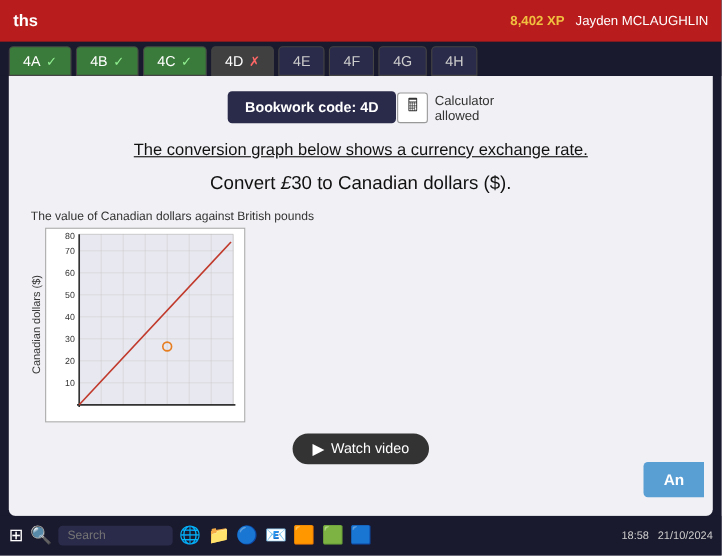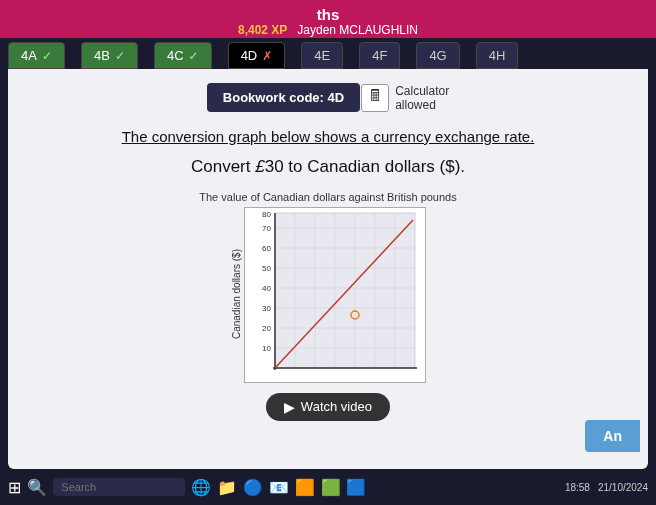--- a/index.html
+++ b/index.html
@@ -7,27 +7,26 @@
       width: 656px;
       height: 505px;
       background: #1a1a2e;
       font-family: Arial, sans-serif;
       overflow: hidden;
       position: relative;
     }
 
     
     .top-bar {
-      background: #be185d;
+      background: #b91c1c;
       display: flex;
       align-items: center;
       justify-content: space-between;
       padding: 6px 12px;
       height: 38px;
-      flex-direction: column;
     }
     .top-bar-left {
       font-size: 15px;
       color: #fff;
       font-weight: bold;
     }
     .top-bar-right {
       font-size: 12px;
       color: #fff;
       display: flex;
@@ -35,40 +34,40 @@
       gap: 10px;
     }
     .xp-label { color: #f0c040; font-weight: bold; }
 
     
     .tab-bar {
       background: #1a1a2e;
       display: flex;
       align-items: center;
       padding: 4px 8px 0 8px;
-      gap: 16px;
+      gap: 4px;
     }
     .tab {
       padding: 5px 12px;
       font-size: 13px;
       border-radius: 4px 4px 0 0;
       cursor: pointer;
       color: #fff;
       background: #2a2a4a;
       border: 1px solid #444;
       display: flex;
       align-items: center;
       gap: 5px;
     }
     .tab.completed {
       background: #3a7a3a;
       color: #fff;
     }
     .tab.active-x {
-      background: #000000;
+      background: #404040;
       color: #fff;
     }
     .tab.plain {
       background: #2a2a4a;
       color: #ccc;
     }
     .tab.summary {
       background: #2a4a7a;
       color: #fff;
     }
@@ -131,21 +130,21 @@
       font-size: 17px;
       font-weight: normal;
       color: #111;
       margin-bottom: 14px;
     }
 
     
     .graph-container {
       display: flex;
       flex-direction: column;
-      align-items: center;
+      align-items: flex-start;
     }
     .graph-title {
       font-size: 11px;
       color: #333;
       margin-bottom: 4px;
       text-align: center;
     }
     .graph-wrapper {
       display: flex;
       align-items: center;
@@ -213,21 +212,21 @@
       padding: 0 8px;
       gap: 6px;
     }
     .taskbar-search {
       background: #2a2a4a;
       color: #ccc;
       border: none;
       border-radius: 4px;
       padding: 3px 8px;
       font-size: 11px;
-      width: 132px;
+      width: 104px;
     }
     .taskbar-icon {
       font-size: 16px;
       color: #fff;
       cursor: pointer;
     }
     .taskbar-right {
       margin-left: auto;
       font-size: 10px;
       color: #ccc;

